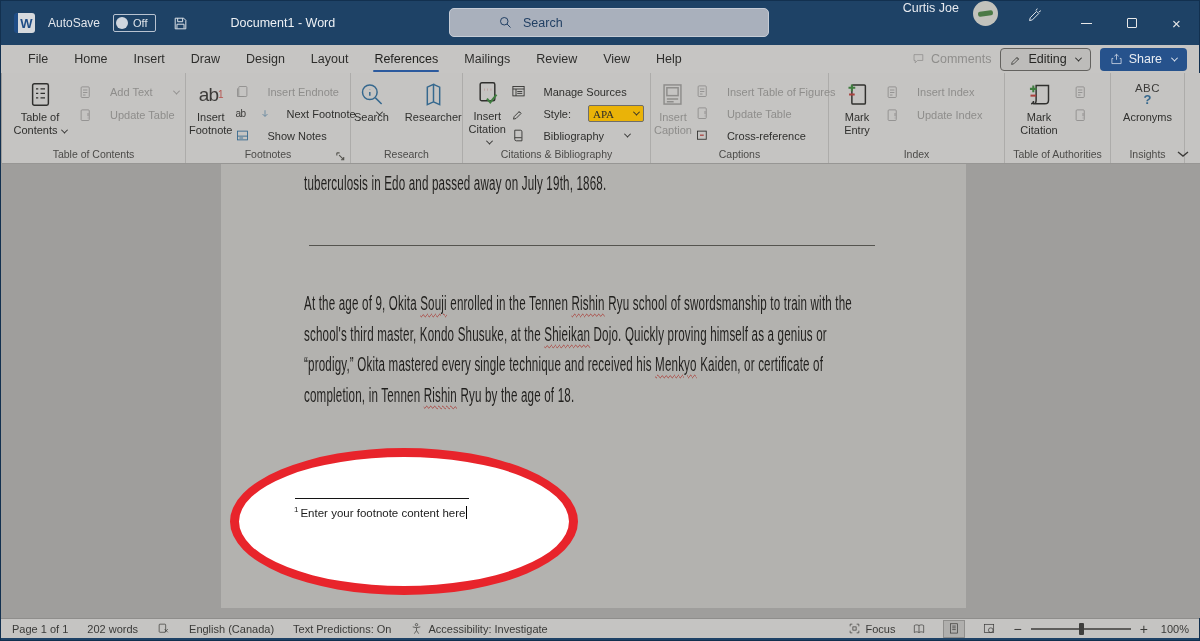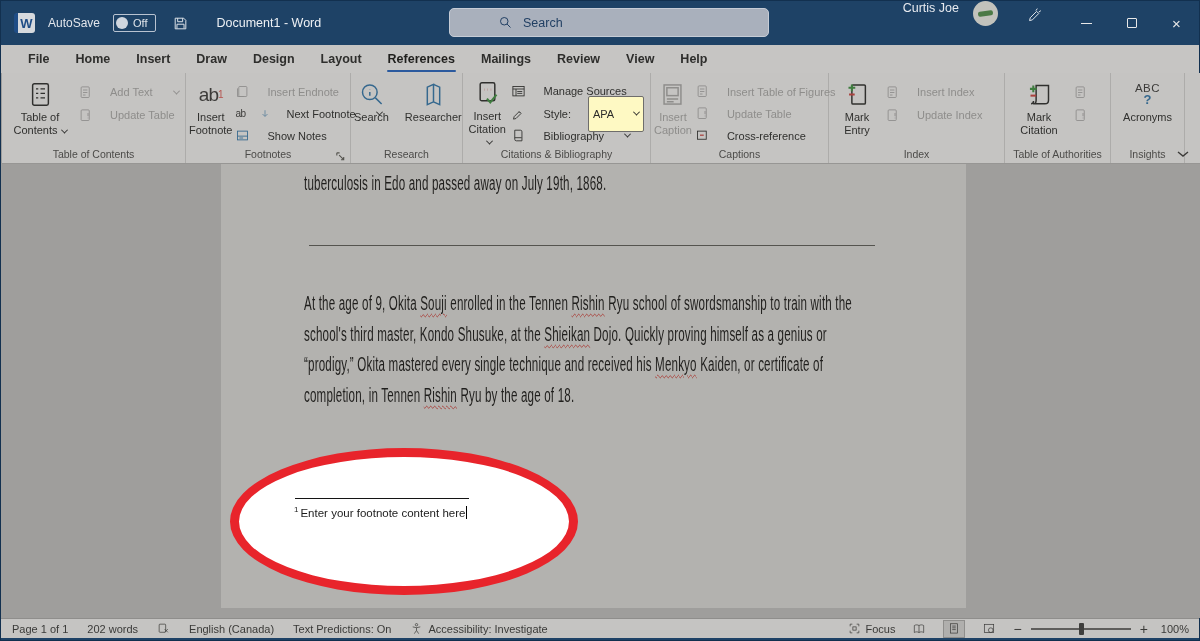--- a/index.html
+++ b/index.html
@@ -22,34 +22,34 @@
   
   .titlebar{position:absolute;left:0;top:0;width:100%;height:44px;background:var(--c-titlebar);display:flex;align-items:center;color:#dfe4ea;}
   .tb-left{display:flex;align-items:center;gap:13px;padding-left:13px;}
   .word-logo{width:21px;height:20px;background:#d6d9dd;border-radius:3px;color:#1f4d86;font-weight:bold;font-size:13px;display:flex;align-items:center;justify-content:center;border-left:4px solid #1f4d86;}
   .tb-txt{font-size:12px;color:#e2e6ec;}
   .autosave-toggle{display:flex;align-items:center;gap:5px;border:1px solid #b9c3d1;border-radius:2px;height:18px;padding:0 7px 0 2px;cursor:default;}
   .autosave-knob{width:12px;height:12px;border-radius:50%;background:#cfd6df;}
   .autosave-state{font-size:11px;color:#dfe4ea;}
   .tb-icon{display:flex;align-items:center;justify-content:center;width:24px;height:24px;}
   .tb-icon svg{stroke:#dfe4ea;fill:none;stroke-width:1.4;}
-  .doc-title{font-size:12.5px;margin-left:11px;color:#eef1f5;}
+  .doc-title{font-size:12.5px;margin-left:25px;color:#eef1f5;}
   .search-pill{position:absolute;left:448px;top:7px;width:320px;height:29px;background:#a9b0bc;border:1px solid #c6ccd6;border-radius:5px;display:flex;align-items:center;gap:10px;padding-left:48px;color:#213f63;}
   .search-pill svg{stroke:#213f63;fill:none;stroke-width:1.6;}
   .search-pill .ph{font-size:12.5px;}
   .tb-right{margin-left:auto;display:flex;align-items:flex-start;gap:0;}
   .user-name{font-size:12.5px;margin-right:14px;color:#e8ebf0;}
   .avatar{width:25px;height:25px;border-radius:50%;background:#c2c2bc;margin-right:24px;position:relative;overflow:hidden;}
   .avatar::after{content:"";position:absolute;left:5px;top:10px;width:15px;height:5px;background:#4c7a46;border-radius:2px;transform:rotate(-8deg);}
   .winbtn{width:45px;height:44px;display:flex;align-items:center;justify-content:center;color:#e8e8e8;font-size:15px;}
   .winbtn .min{display:block;width:11px;border-top:1.4px solid #e8e8e8;}
   .winbtn .max{display:block;width:10px;height:10px;border:1.2px solid #e8e8e8;border-radius:1px;}
 
   
-  .tabrow{position:absolute;left:0;top:44px;width:100%;height:28px;background:#c6c5c3;display:flex;align-items:center;font-weight:bold;}
+  .tabrow{position:absolute;left:0;top:44px;width:100%;height:28px;background:#c6c5c3;display:flex;align-items:center;}
   .tabs{display:flex;align-items:center;padding-left:14px;height:100%;}
   .tab{font-size:12.5px;color:#2e2e2c;padding:0 13px;height:100%;display:flex;align-items:center;position:relative;cursor:default;}
   .tab.active{color:#1f1f1d;}
   .tab.active::after{content:"";position:absolute;left:12px;right:12px;bottom:1px;height:2.5px;background:var(--c-accent);border-radius:2px;}
   .tabrow-right{margin-left:auto;display:flex;align-items:center;gap:9px;margin-right:12px;}
   .comments-btn{display:flex;align-items:center;gap:5px;color:#8f8e8c;font-size:12.5px;}
   .comments-btn svg{stroke:#8f8e8c;fill:none;stroke-width:1.3;}
   .editing-btn{display:flex;align-items:center;gap:5px;font-size:12.5px;color:#262624;border:1px solid #63625f;border-radius:4px;height:23px;padding:0 9px;background:#bdbcba;}
   .editing-btn svg{stroke:#262624;fill:none;stroke-width:1.3;}
   .share-btn{display:flex;align-items:center;gap:6px;font-size:12.5px;color:#e9edf3;background:var(--c-share);border-radius:4px;height:23px;padding:0 10px;}
@@ -68,21 +68,21 @@
   .small-col{display:flex;flex-direction:column;padding-top:9px;gap:3px;}
   .small-btn{display:flex;align-items:center;gap:17px;height:20px;font-size:11px;color:var(--c-text);white-space:nowrap;padding:0 3px;}
   .small-btn.disabled{color:var(--c-disabled);}
   .small-btn svg,.big-btn svg{flex:none;}
   svg.ic{width:15px;height:15px;stroke:currentColor;fill:none;stroke-width:1.4;}
   svg.icb{width:27px;height:27px;stroke:currentColor;fill:none;stroke-width:1.3;}
   .blue{color:var(--c-iconblue);}
   .ab-icon{font-size:19px;color:#3c3b39;line-height:19px;letter-spacing:-1px;}
   .ab-icon sup{color:#b5534f;font-size:10px;}
   .ab-sm{font-size:10px;color:#3c3b39;letter-spacing:-0.5px;}
-  .style-box{display:flex;align-items:center;justify-content:space-between;width:56px;height:36px;border:1px solid #6e6d6b;background:#fef9c3;border-radius:2px;padding:0 4px;font-size:11px;color:#2c2c2a;}
+  .style-box{display:flex;align-items:center;justify-content:space-between;width:56px;height:17px;border:1px solid #6e6d6b;background:#eab308;border-radius:2px;padding:0 4px;font-size:11px;color:#2c2c2a;font-family:Liberation Serif, serif;}
   .launcher{position:absolute;right:4px;bottom:4px;width:11px;height:11px;color:#55544f;}
   .launcher svg{width:11px;height:11px;stroke:currentColor;fill:none;stroke-width:1.2;}
   .ribbon-collapse{position:absolute;right:10px;bottom:8px;color:#3c3b39;width:14px;height:10px;}
   .abc-icon{display:flex;flex-direction:column;align-items:center;line-height:11px;}
   .abc-icon .abc{font-size:11.5px;color:#3c3b39;letter-spacing:0.5px;}
   .abc-icon .q{font-size:13px;color:#35688e;font-weight:bold;}
 
   
   .docarea{position:absolute;left:1px;top:163px;width:1198px;bottom:22px;background:var(--c-canvas);overflow:hidden;}
   .page{position:absolute;left:219px;top:0;width:745px;height:444px;background:var(--c-page);}
@@ -167,20 +167,42 @@
         <span class="tab">Insert</span>
         <span class="tab">Draw</span>
         <span class="tab">Design</span>
         <span class="tab">Layout</span>
         <span class="tab active">References</span>
         <span class="tab">Mailings</span>
         <span class="tab">Review</span>
         <span class="tab">View</span>
         <span class="tab">Help</span>
       </div>
+    <div class="tabrow-right">
+      <div class="comments-btn">
+        <svg viewBox="0 0 24 24" width="14" height="14">
+            <path d="M3.5 4.5 h15 v10 h-9 l-4 4 v-4 h-2 z"></path>
+          </svg>
+        <span>Comments</span>
+      </div>
+      <div class="editing-btn">
+        <svg viewBox="0 0 24 24" width="13" height="13">
+            <path d="M4 17 l9-9 3 3 -9 9 -4 1 z M12 9 l3 3"></path>
+          </svg>
+        <span>Editing</span>
+        <span class="chev"></span>
+      </div>
+      <div class="share-btn">
+        <svg viewBox="0 0 24 24" width="13" height="13">
+            <path d="M8 6 l4-3.5 4 3.5 M12 2.5 v10 M6 10 h-2.5 v9.5 h17 v-9.5 h-2.5"></path>
+          </svg>
+        <span>Share</span>
+        <span class="chev"></span>
+      </div>
+    </div>
   </div>
 
   <div class="ribbon">
 
     <div class="rgroup" style="width:184px;">
       <div class="rg-content">
         <div class="big-btn" style="width:70px;">
           <span class="bicon">
             <svg class="icb" viewBox="0 0 24 24">
                 <rect x="5" y="2.5" width="14" height="19" rx="1.5"></rect>

